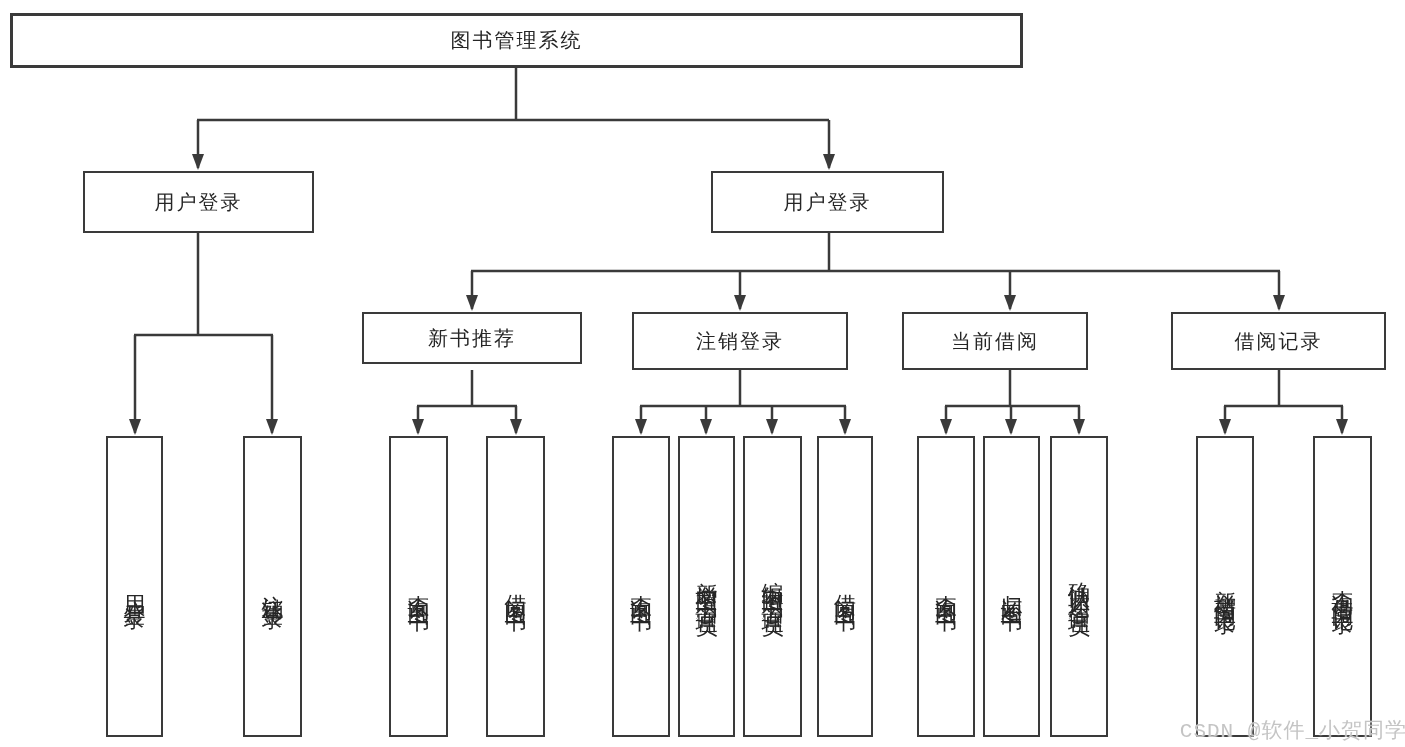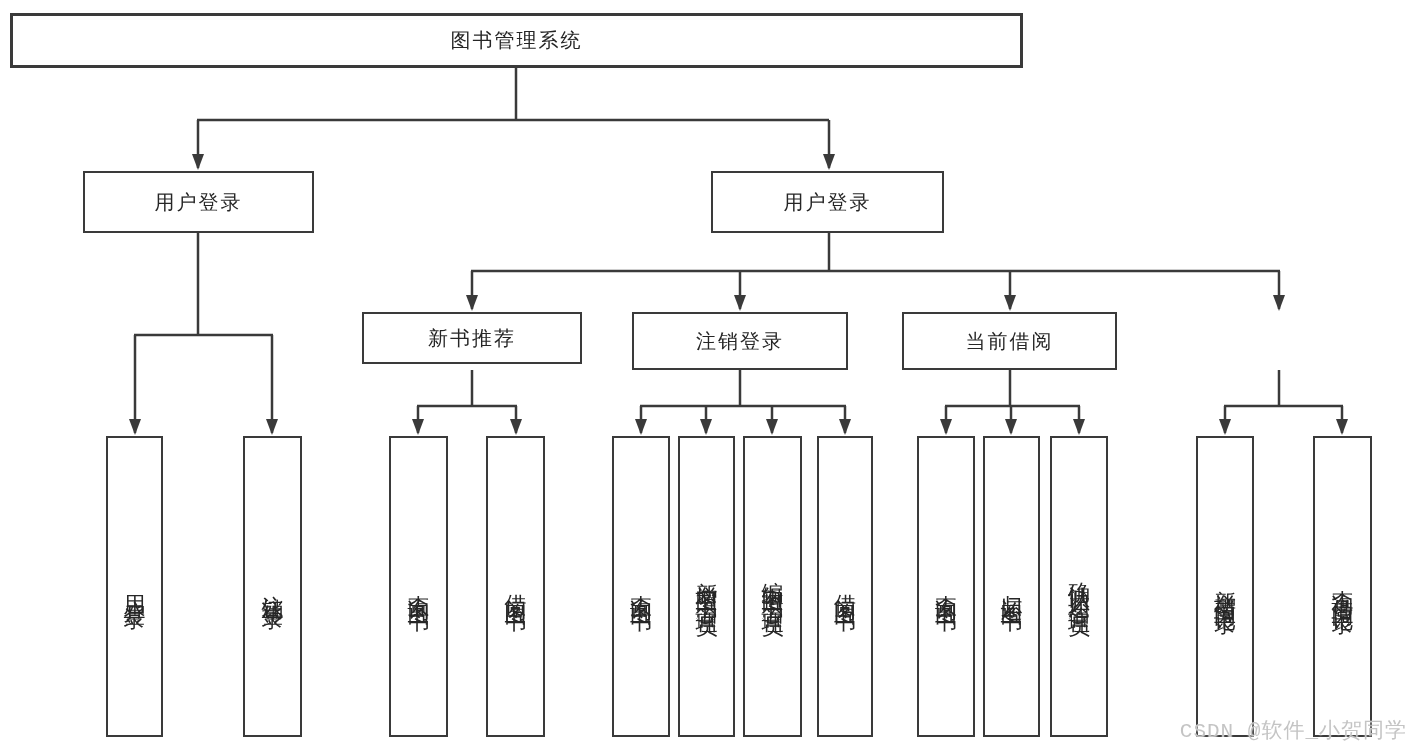--- a/index.html
+++ b/index.html
@@ -92,21 +92,22 @@
     </g>
   </svg>
 
   <div class="box h root" style="left:10px;top:13px;width:1013px;height:55px">图书管理系统</div>
 
   <div class="box h" style="left:83px;top:171px;width:231px;height:62px">用户登录</div>
   <div class="box h" style="left:711px;top:171px;width:233px;height:62px">用户登录</div>
 
   <div class="box h" style="left:362px;top:312px;width:220px;height:52px">新书推荐</div>
   <div class="box h" style="left:632px;top:312px;width:216px;height:58px">注销登录</div>
-  <div class="box h" style="left:902px;top:312px;width:215px;height:58px">当前借阅</div>
+  <div class="box h" style="left:902px;top:312px;width:186px;height:58px">当前借阅</div>
+  <div class="box h" style="left:1171px;top:312px;width:215px;height:58px">借阅记录</div>
 
   <div class="box v" style="left:106px;top:436px;width:57px;height:301px">用户登录</div>
   <div class="box v" style="left:243px;top:436px;width:59px;height:301px">注销登录</div>
 
   <div class="box v" style="left:389px;top:436px;width:59px;height:301px">查询图书</div>
   <div class="box v" style="left:486px;top:436px;width:59px;height:301px">借阅图书</div>
 
   <div class="box v" style="left:612px;top:436px;width:58px;height:301px">查询图书</div>
   <div class="box v" style="left:678px;top:436px;width:57px;height:301px">新增图书（管理员）</div>
   <div class="box v" style="left:743px;top:436px;width:59px;height:301px">编辑图书（管理员）</div>

